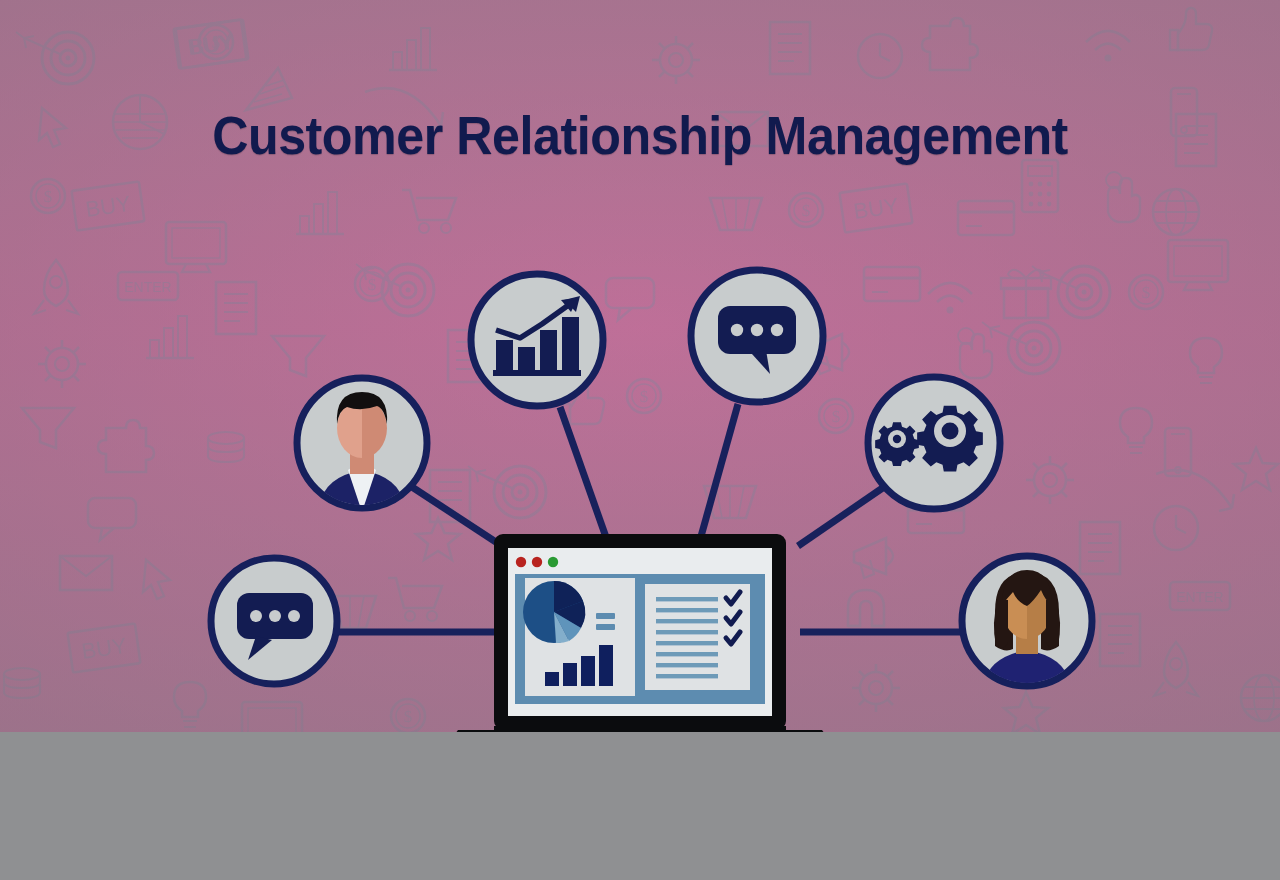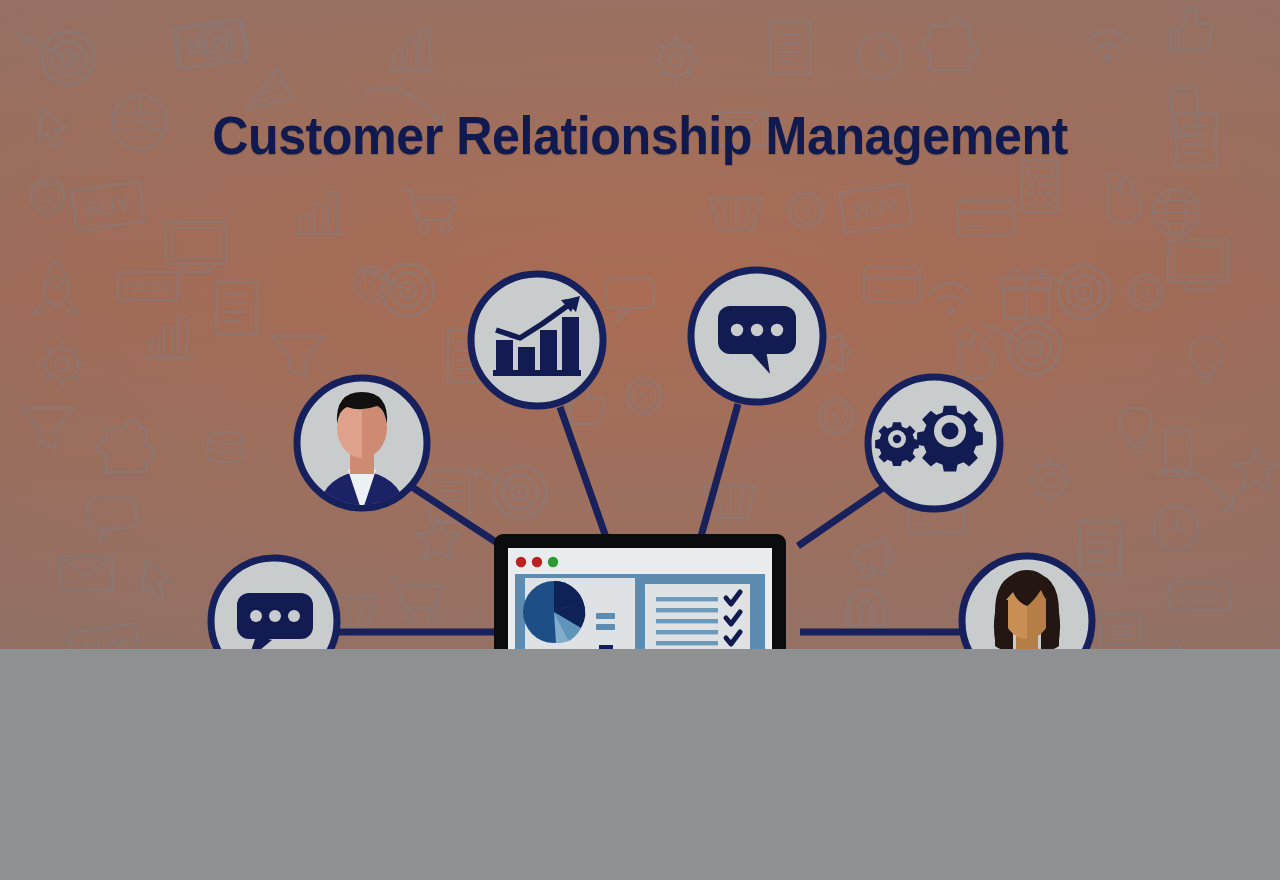--- a/index.html
+++ b/index.html
@@ -6,23 +6,23 @@
   html, body { width:1280px; height:880px; overflow:hidden; }
   body {
     font-family:"Liberation Sans", sans-serif;
     background:#8f9092;
     position:relative;
   }
 
   
   #stage {
     position:absolute; inset:0;
-    width:1280px; height:649px;
+    width:1280px; height:732px;
     overflow:hidden;
-    background:#c2410c;
+    background:#ec4899;
   }
 
   
   #doodles {
     position:absolute; inset:0;
     opacity:0.30;
     pointer-events:none;
   }
   
   #wash {

